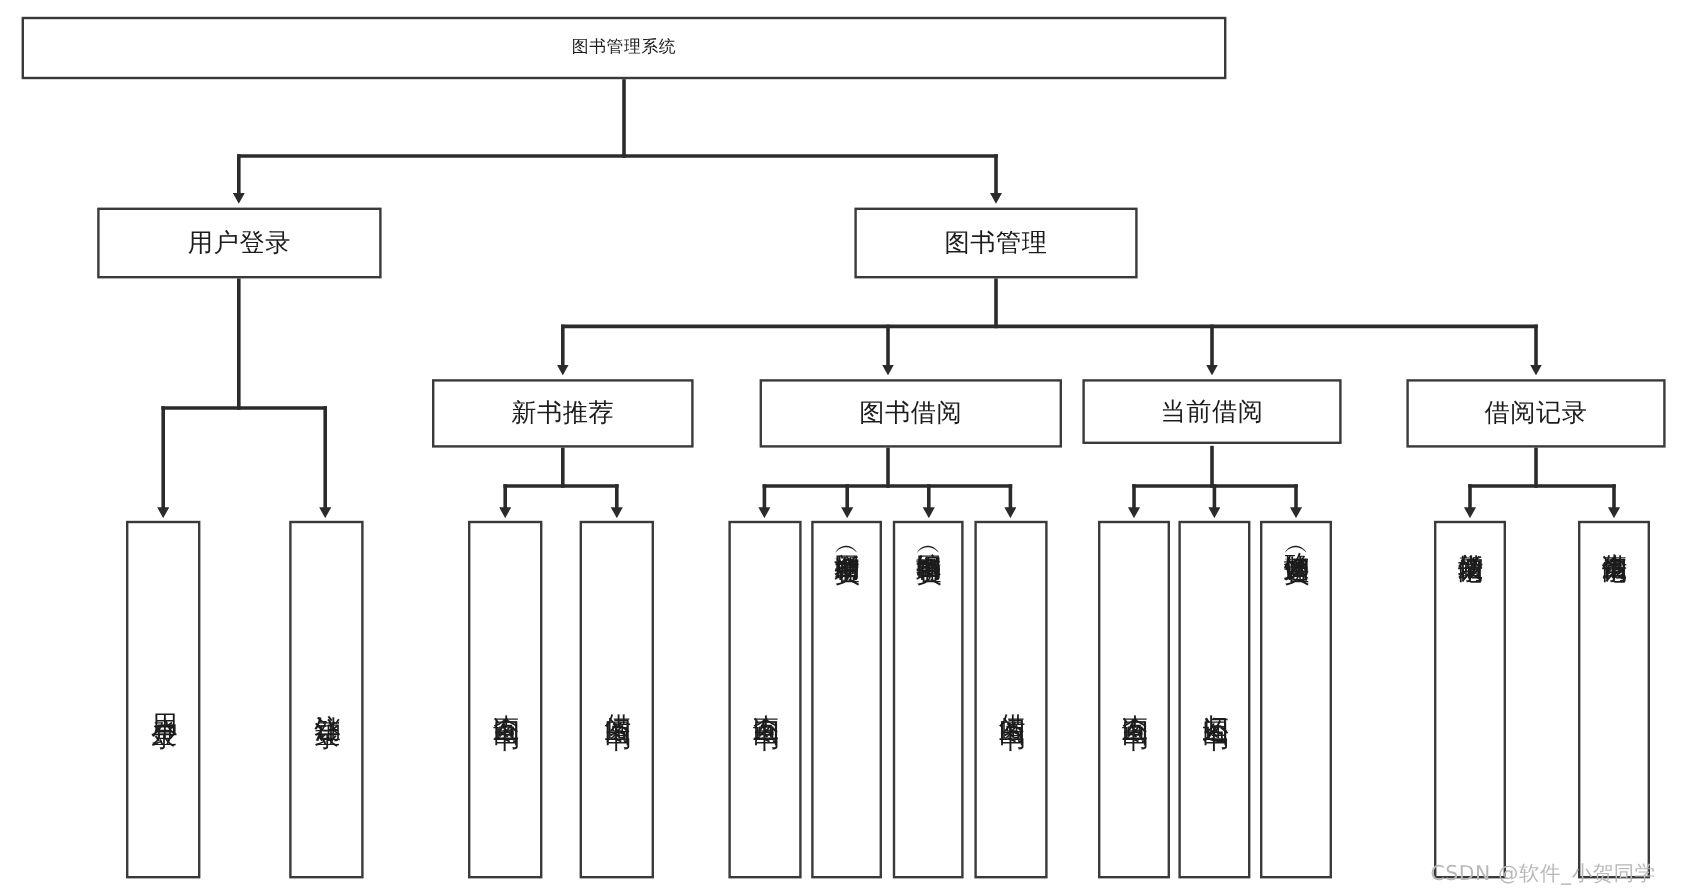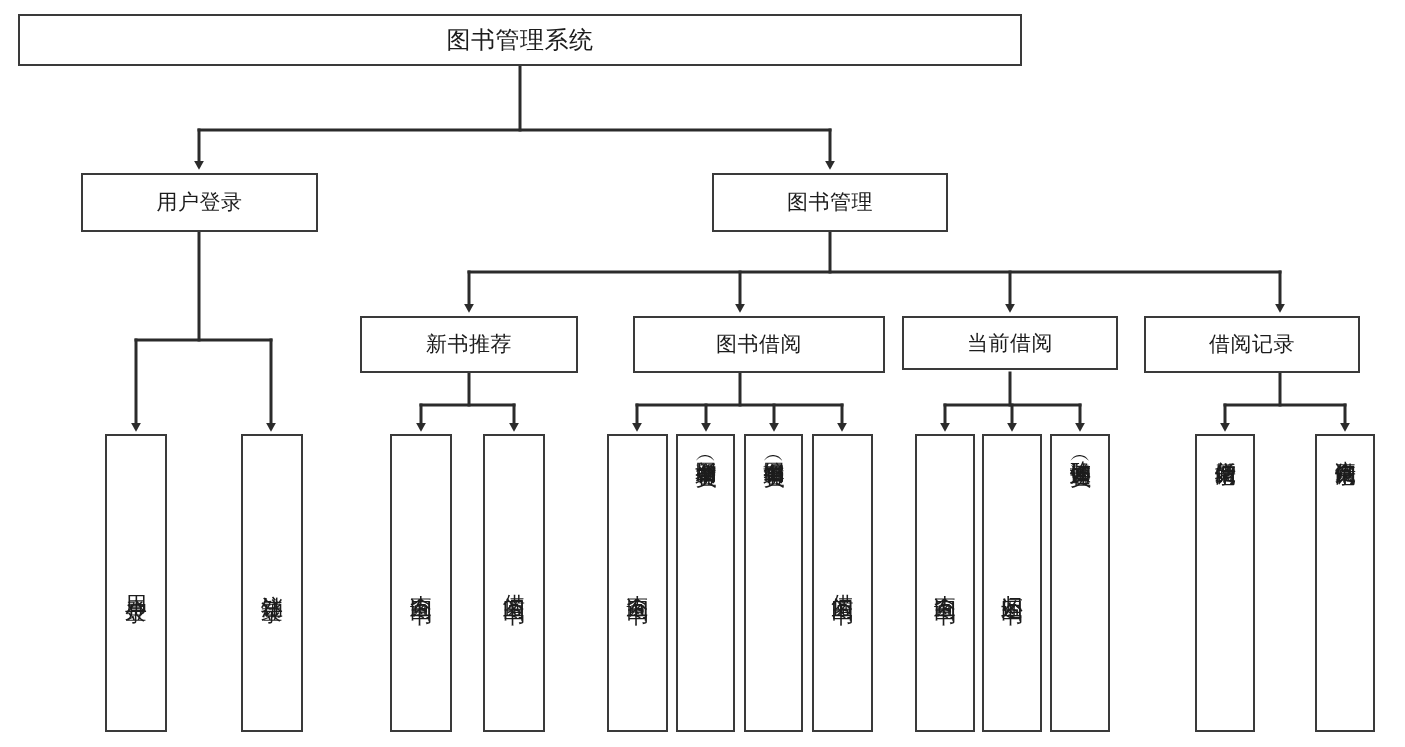--- a/index.html
+++ b/index.html
@@ -40,21 +40,21 @@
   .node .lbl {
     display: block;
     text-align: center;
   }
   
   .node.horiz .lbl {
     font-size: 21px;
     letter-spacing: 0.5px;
     white-space: nowrap;
   }
-  .node.root .lbl { font-size: 24px; font-family: Liberation Serif, serif; }
+  .node.root .lbl { font-size: 14px; font-family: Liberation Serif, serif; }
   
   .node.vert {
     align-items: flex-start;
     justify-content: center;
     padding-top: 8px;
   }
   .node.vert .lbl {
     writing-mode: vertical-rl;
     text-orientation: upright;
     font-size: 22px;
@@ -147,21 +147,21 @@
 
   <div class="node horiz" style="left:712px; top:173px; width:236px; height:59px;">
     <span class="lbl">图书管理</span>
   </div>
   <div class="node horiz" style="left:633px; top:316px; width:252px; height:57px;">
     <span class="lbl">图书借阅</span>
   </div>
   <div class="node horiz" style="left:902px; top:316px; width:216px; height:54px;">
     <span class="lbl">当前借阅</span>
   </div>
-  <div class="node horiz" style="left:1144px; top:316px; width:216px; height:57px;">
+  <div class="node horiz" style="left:1172px; top:316px; width:216px; height:57px;">
     <span class="lbl">借阅记录</span>
   </div>
 
   <div class="node vert mid" style="left:105px; top:434px; width:62px; height:298px;">
     <span class="lbl">用户登录</span>
   </div>
   <div class="node vert mid" style="left:241px; top:434px; width:62px; height:298px;">
     <span class="lbl">注销登录</span>
   </div>
 
@@ -195,14 +195,15 @@
     <span class="lbl">确认归还（管理员）</span>
   </div>
 
   <div class="node vert tall" style="left:1195px; top:434px; width:60px; height:298px;">
     <span class="lbl">新增借阅记录</span>
   </div>
   <div class="node vert tall" style="left:1315px; top:434px; width:60px; height:298px;">
     <span class="lbl">查询借阅记录</span>
   </div>
 
+  <div class="watermark" style="left:1192px; top:716px;">CSDN @软件_小贺同学</div>
 
 </div>
 
 </body></html>

